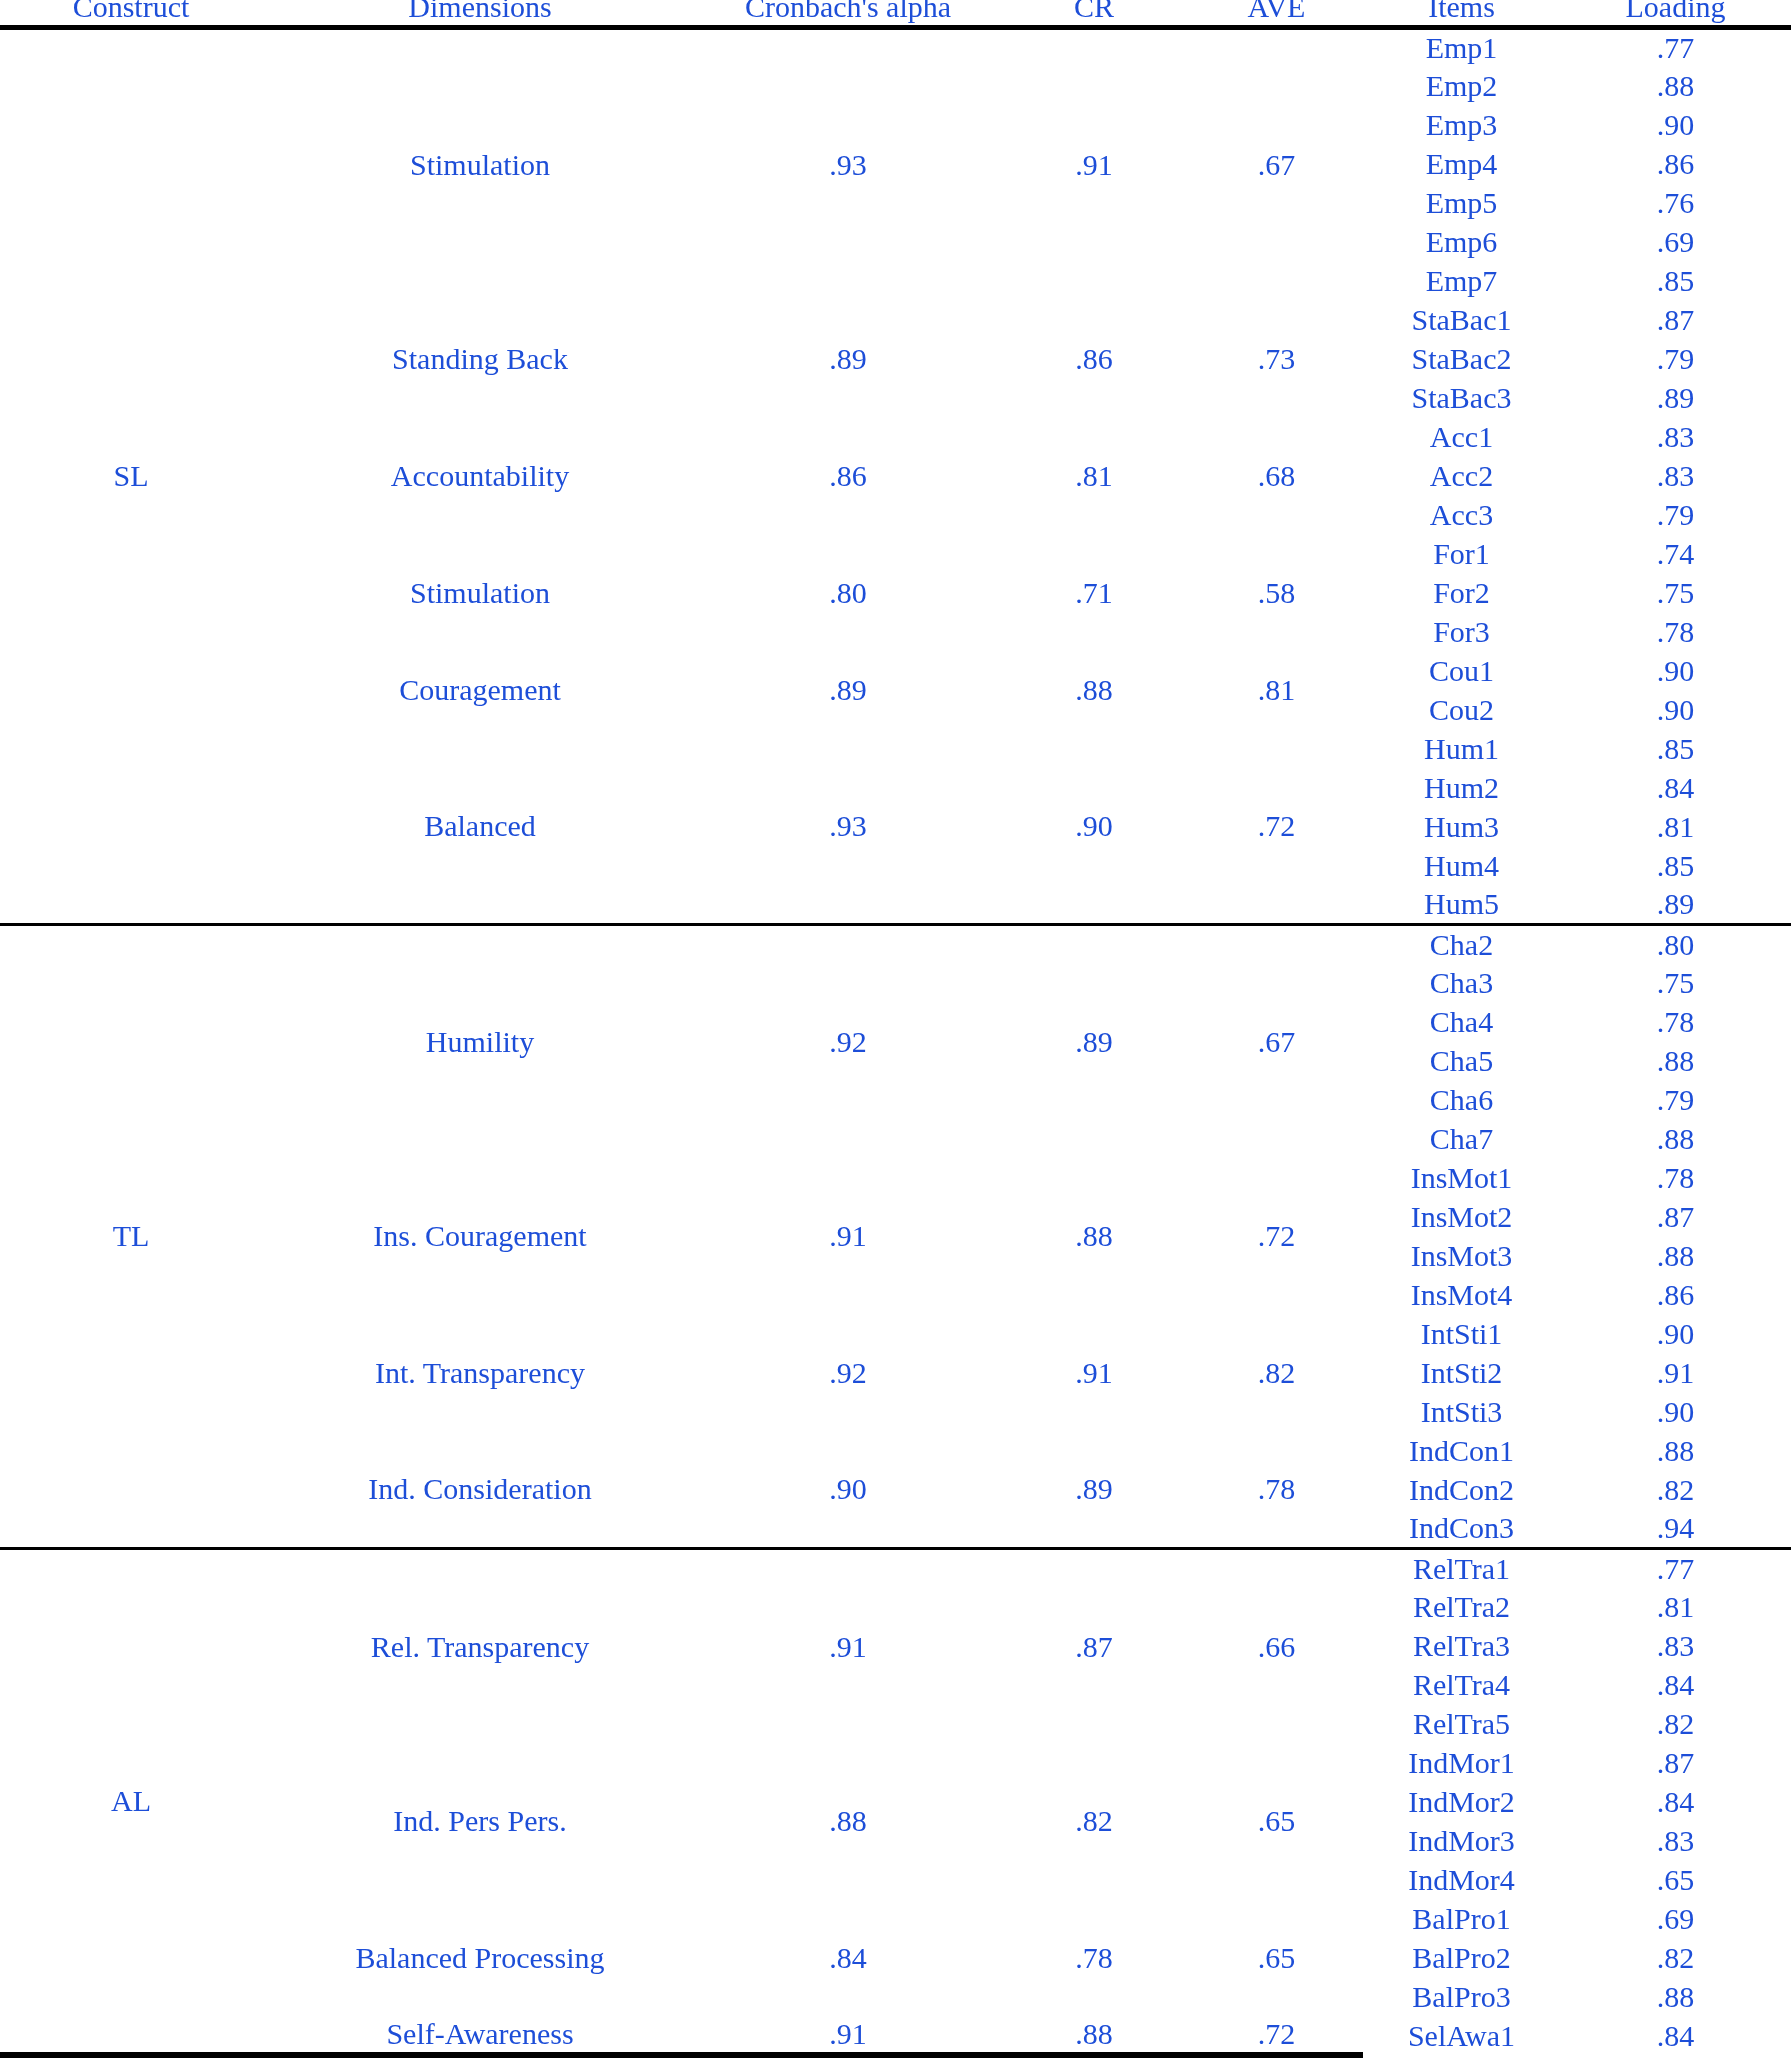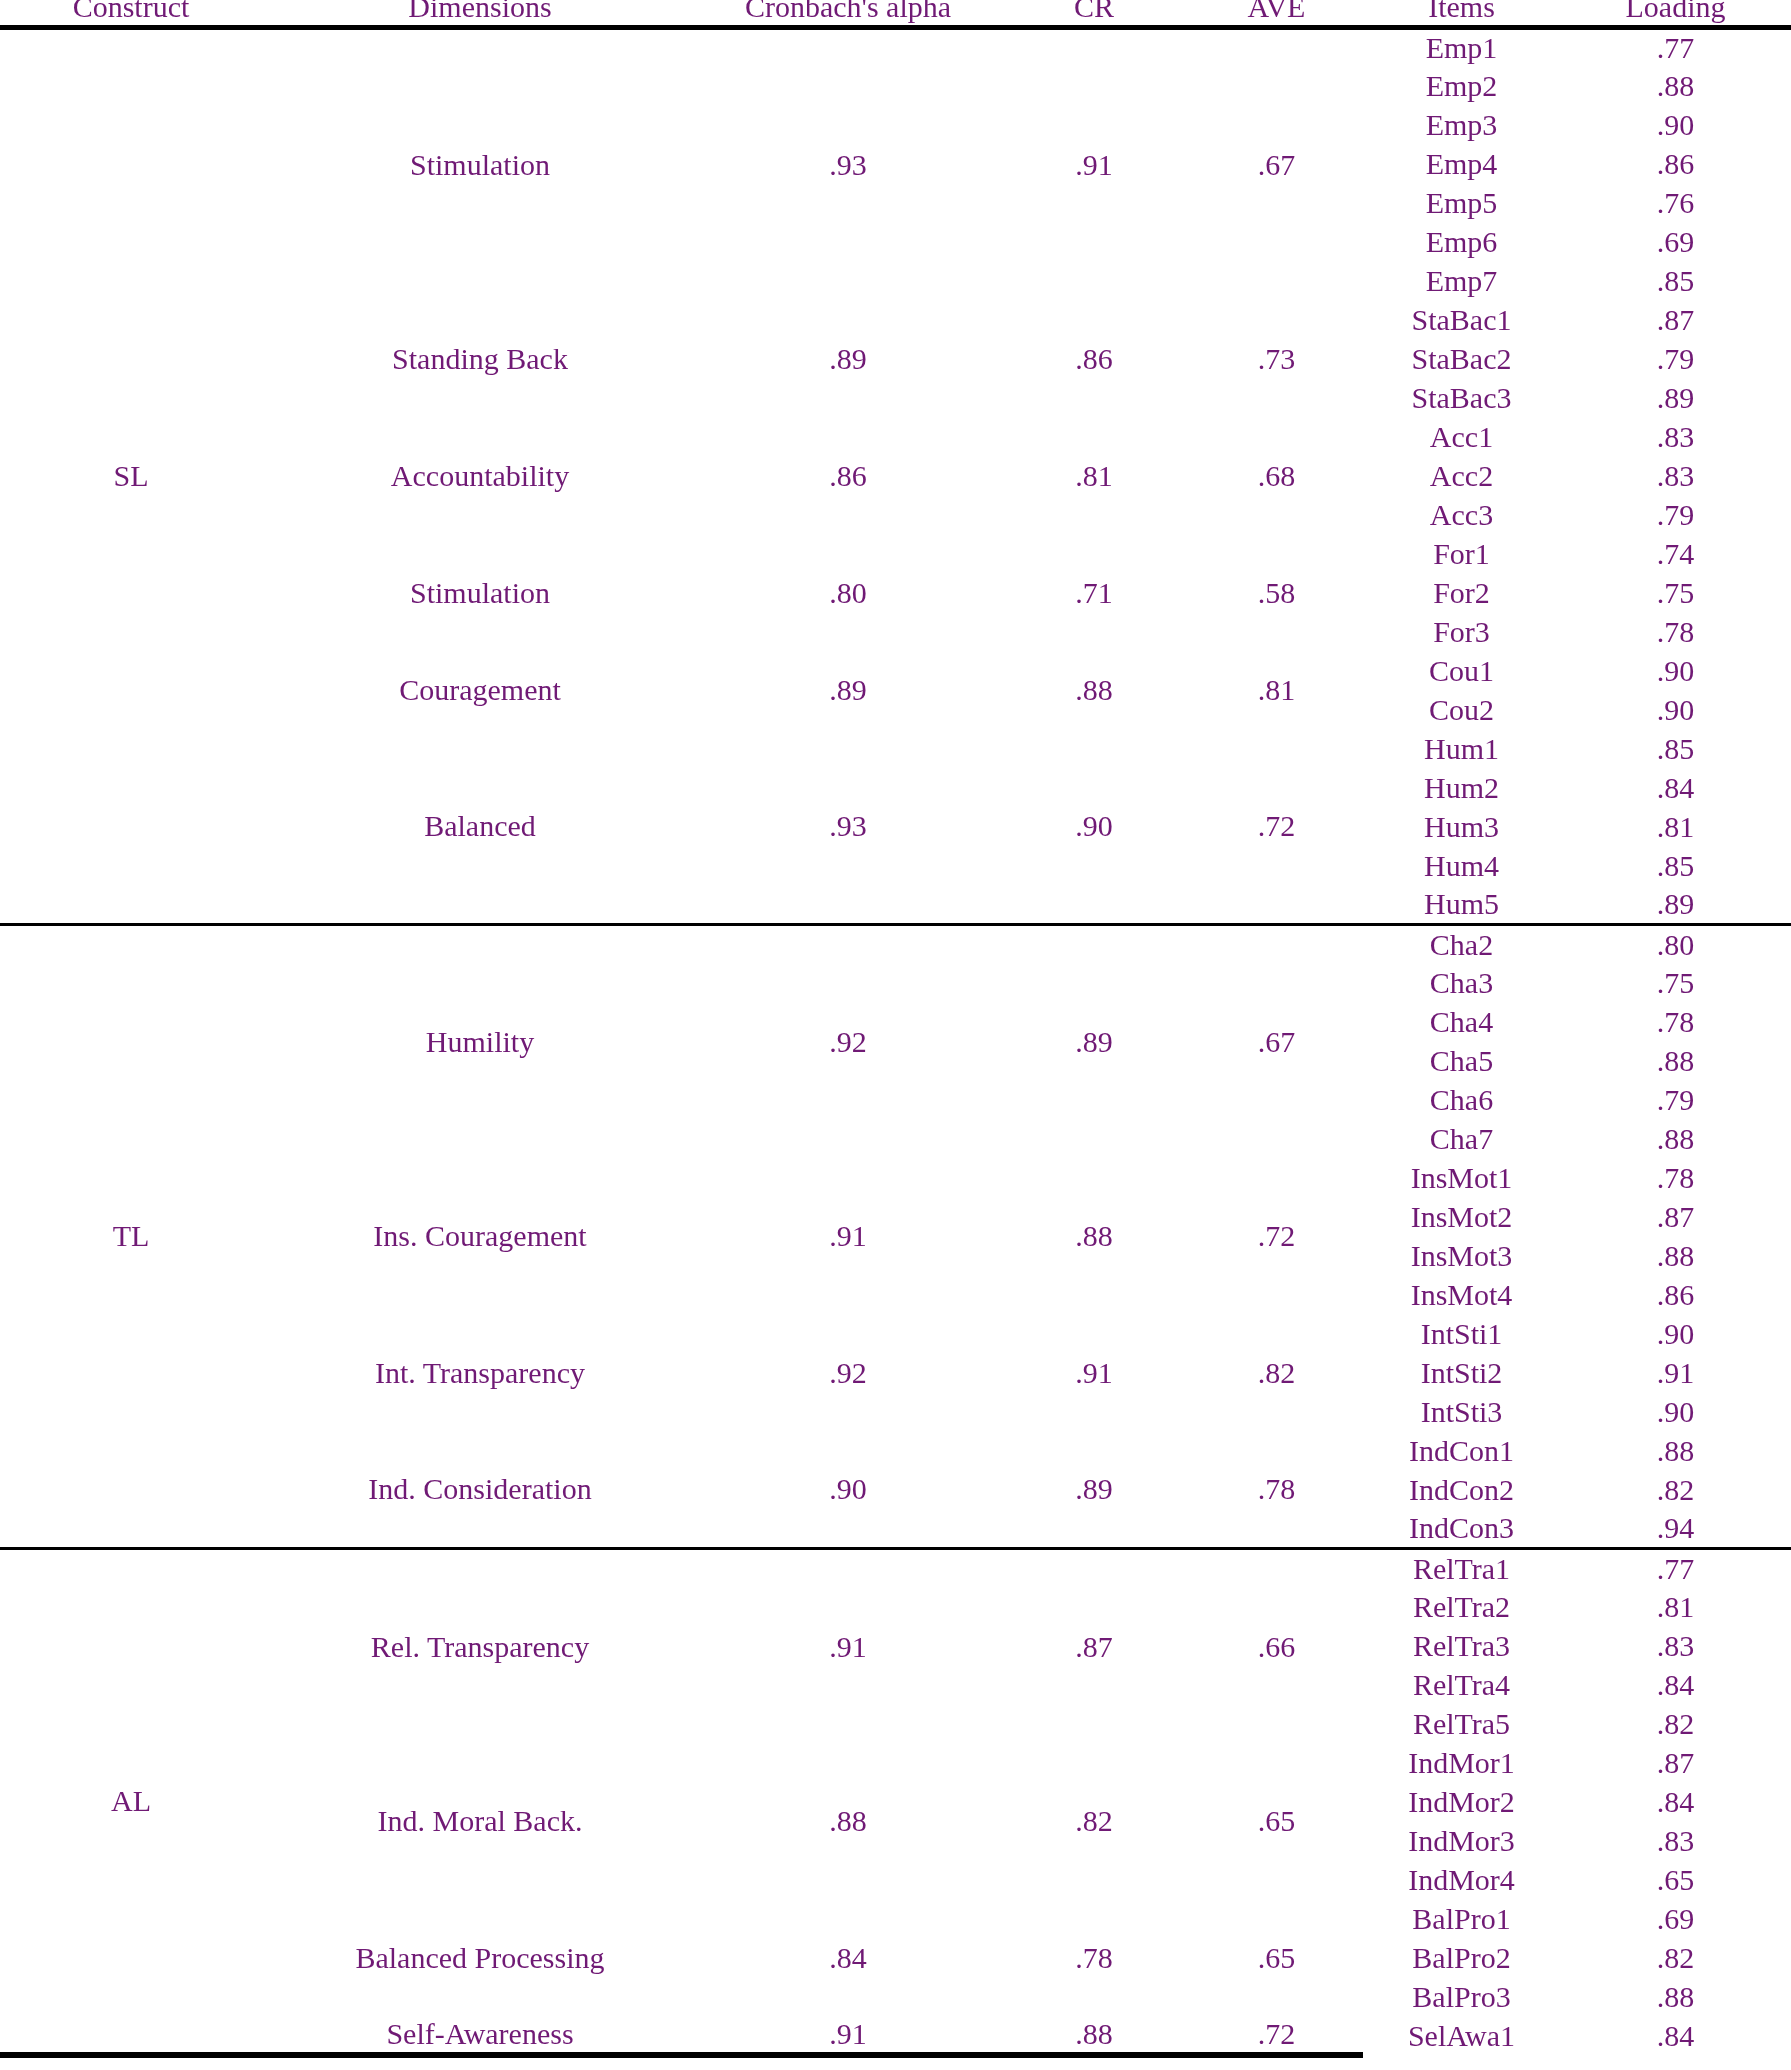--- a/index.html
+++ b/index.html
@@ -3,21 +3,21 @@
 <meta charset="utf-8">
 <style>
   html, body { margin: 0; padding: 0; background: #ffffff; }
   .page {
     width: 1791px;
     height: 2071px;
     background: #ffffff;
     overflow: hidden;
     position: relative;
     font-family: "Liberation Serif", "DejaVu Serif", serif;
-    color: #701a75;
+    color: #1d4ed8;
   }
   table.mm-table {
     border-collapse: collapse;
     table-layout: fixed;
     width: 1791px;
     margin-top: -11.2px;
   }
   table.mm-table th,
   table.mm-table td {
     padding: 0;
@@ -281,21 +281,21 @@
         </tr>
         <tr>
           <td>RelTra4</td>
           <td>.84</td>
         </tr>
         <tr>
           <td>RelTra5</td>
           <td>.82</td>
         </tr>
         <tr>
-          <td rowspan="4">Ind. Moral Back.</td>
+          <td rowspan="4">Ind. Pers Pers.</td>
           <td rowspan="4">.88</td>
           <td rowspan="4">.82</td>
           <td rowspan="4">.65</td>
           <td>IndMor1</td>
           <td>.87</td>
         </tr>
         <tr>
           <td>IndMor2</td>
           <td>.84</td>
         </tr>

